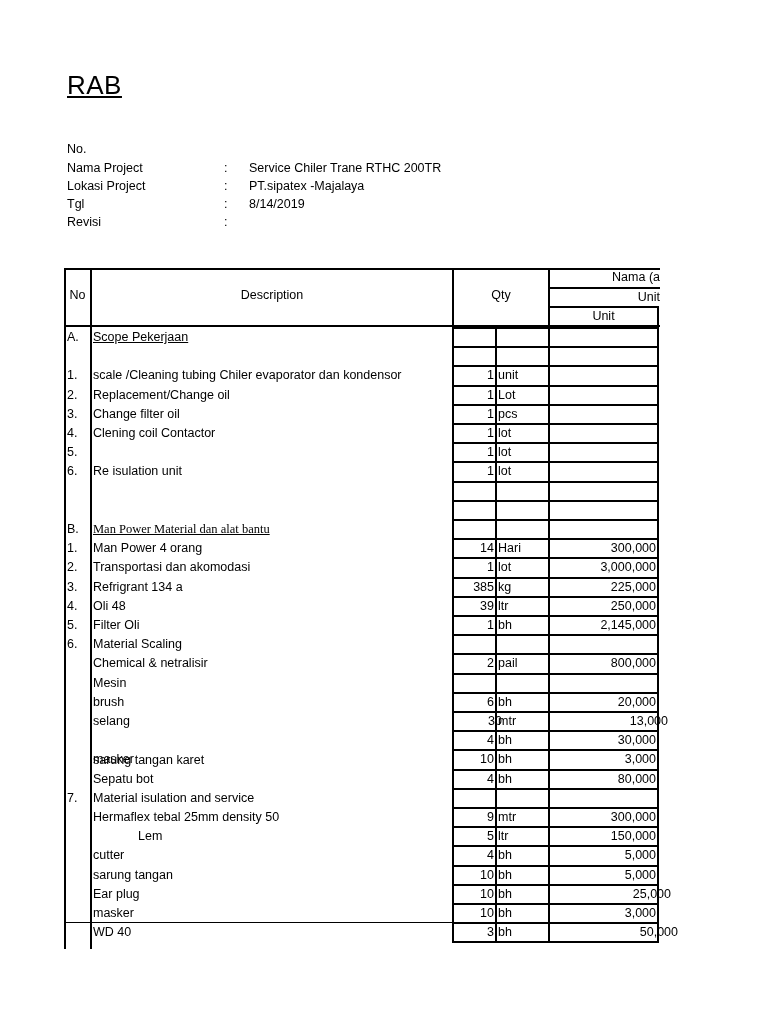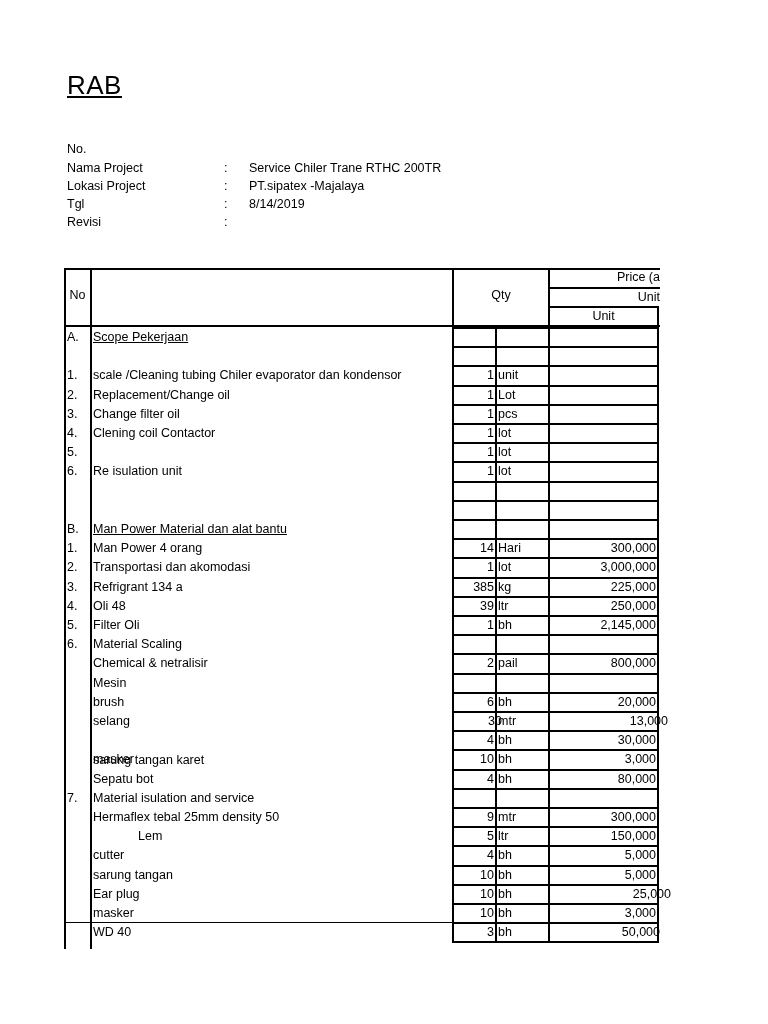--- a/index.html
+++ b/index.html
@@ -48,22 +48,23 @@
     <div class="meta" style="top: 215px;">
       <span class="lbl">Revisi</span>
       <span class="colon">:</span>
       <span class="val"></span>
     </div>
   </div>
 
 <div class="tbl" id="tbl">
 
   <div class="hdr" style="left:0;top:20px;width:27px;">No</div>
+  <div class="hdr" style="left:27px;top:20px;width:362px;">Description</div>
   <div class="hdr" style="left:389px;top:20px;width:96px;">Qty</div>
-  <div class="hdr" style="left:485px;top:2px;width:111px;text-align:right;overflow:hidden;">Price (a</div>
+  <div class="hdr" style="left:485px;top:2px;width:111px;text-align:right;overflow:hidden;">Nama (a</div>
   <div class="hdr" style="left:485px;top:22px;width:111px;text-align:right;overflow:hidden;">Unit</div>
   <div class="hdr" style="left:485px;top:41px;width:109px;">Unit</div>
 <div class="hline" style="left:0;top:0;width:485px;height:2px;"></div>
     <div class="hline" style="left:485px;top:0;width:111px;height:2px;"></div>
     <div class="hline" style="left:485px;top:19px;width:111px;height:2px;"></div>
     <div class="hline" style="left:485px;top:38px;width:110px;height:2px;"></div>
     <div class="hline" style="left:0;top:57px;width:596px;height:2px;"></div>
     <div class="vline" style="left:0;top:0;width:2px;height:681.4px;"></div>
     <div class="vline" style="left:26px;top:0;width:2px;height:681.4px;"></div>
     <div class="vline" style="left:388px;top:0;width:2px;height:58px;"></div>
@@ -148,21 +149,21 @@
     <div class="cell " style="left: 29px; top: 214px;"></div>
     <div class="cell right" style="left: 390px; top: 214px; width: 40px;"></div>
     <div class="cell " style="left: 434px; top: 214px;"></div>
     <div class="cell right" style="left: 486px; top: 214px; width: 106px;"></div>
     <div class="cell " style="left: 3px; top: 233px;"></div>
     <div class="cell " style="left: 29px; top: 233px;"></div>
     <div class="cell right" style="left: 390px; top: 233px; width: 40px;"></div>
     <div class="cell " style="left: 434px; top: 233px;"></div>
     <div class="cell right" style="left: 486px; top: 233px; width: 106px;"></div>
     <div class="cell " style="left: 3px; top: 252px;">B.</div>
-    <div class="cell u" style="left: 29px; top: 252px;">Man Power Material dan alat bantu</div>
+    <div class="cell u" style="left: 29px; top: 252px; font-family: Liberation Serif, serif;">Man Power Material dan alat bantu</div>
     <div class="cell right" style="left: 390px; top: 252px; width: 40px;"></div>
     <div class="cell " style="left: 434px; top: 252px;"></div>
     <div class="cell right" style="left: 486px; top: 252px; width: 106px;"></div>
     <div class="cell " style="left: 3px; top: 271px;">1.</div>
     <div class="cell " style="left: 29px; top: 271px;">Man Power  4 orang</div>
     <div class="cell right" style="left: 390px; top: 271px; width: 40px;">14</div>
     <div class="cell " style="left: 434px; top: 271px;">Hari</div>
     <div class="cell right" style="left: 486px; top: 271px; width: 106px;">300,000</div>
     <div class="cell " style="left: 3px; top: 290px;">2.</div>
     <div class="cell " style="left: 29px; top: 290px;">Transportasi dan akomodasi</div>
@@ -256,14 +257,14 @@
     <div class="cell right" style="left: 486px; top: 617px; width: 121px;">25,000</div>
     <div class="cell " style="left: 3px; top: 636px;"></div>
     <div class="cell " style="left: 29px; top: 636px;">masker</div>
     <div class="cell right" style="left: 390px; top: 636px; width: 40px;">10</div>
     <div class="cell " style="left: 434px; top: 636px;">bh</div>
     <div class="cell right" style="left: 486px; top: 636px; width: 106px;">3,000</div>
     <div class="cell " style="left: 3px; top: 655px;"></div>
     <div class="cell " style="left: 29px; top: 655px;">WD 40</div>
     <div class="cell right" style="left: 390px; top: 655px; width: 40px;">3</div>
     <div class="cell " style="left: 434px; top: 655px;">bh</div>
-    <div class="cell right" style="left: 486px; top: 655px; width: 110px;">50,000</div>
+    <div class="cell right" style="left: 504px; top: 655px; width: 110px;">50,000</div>
   </div>
 
 </body></html>

